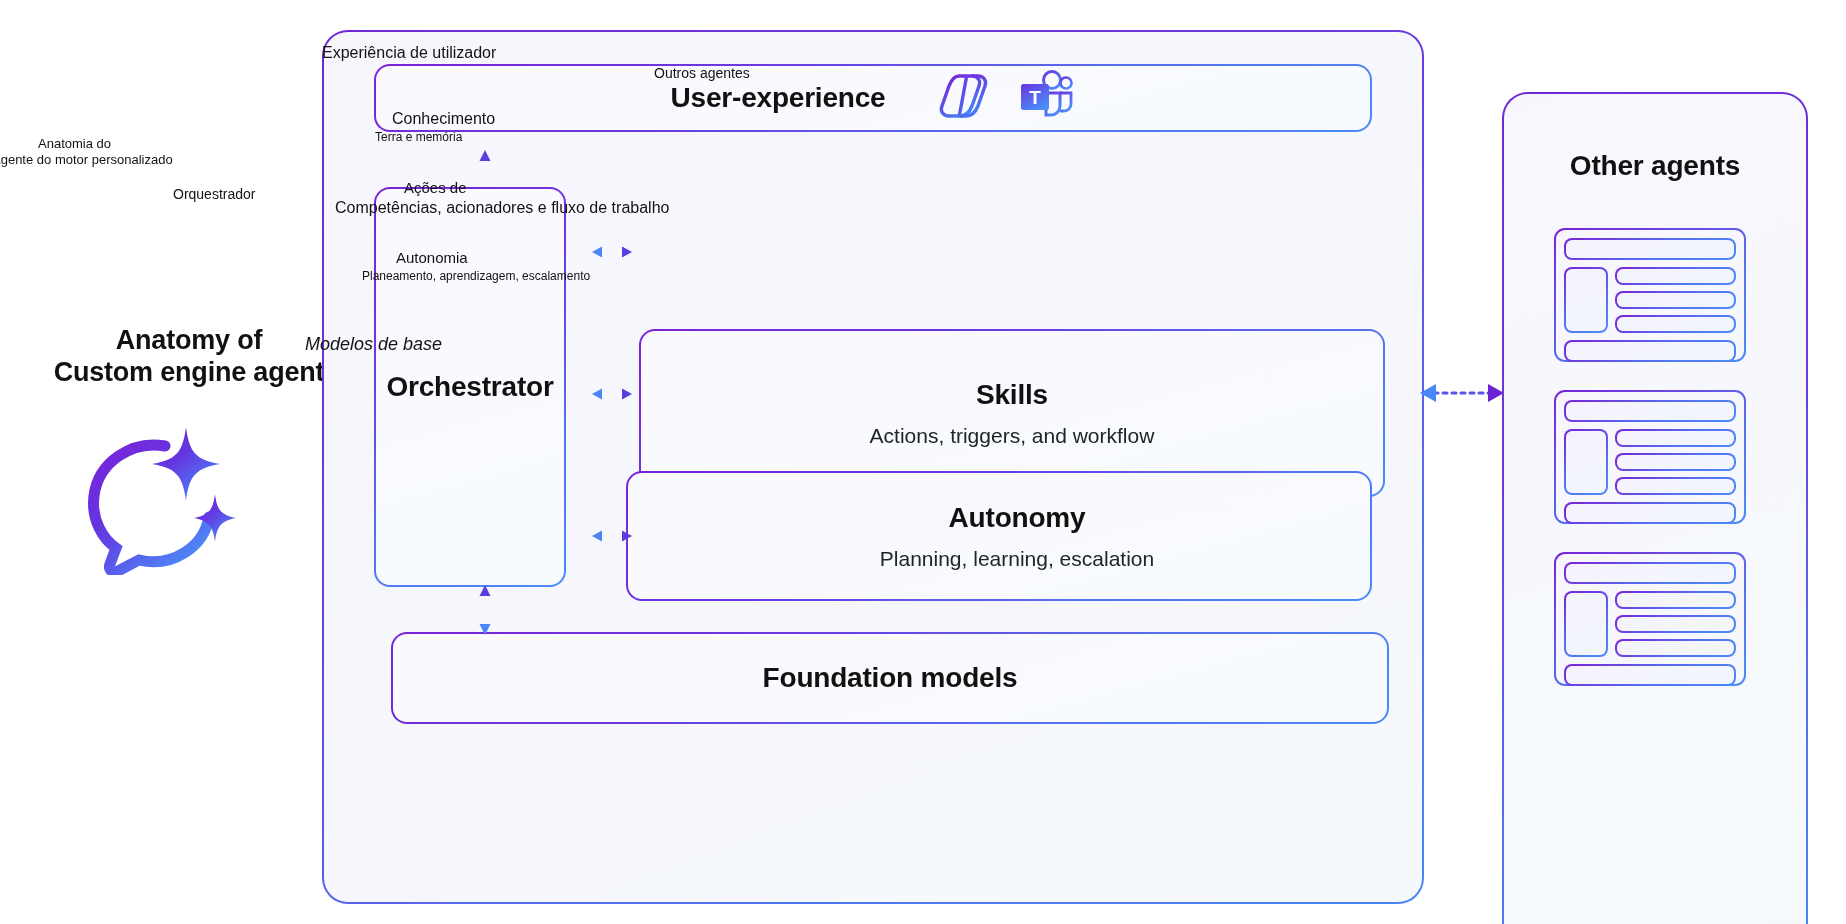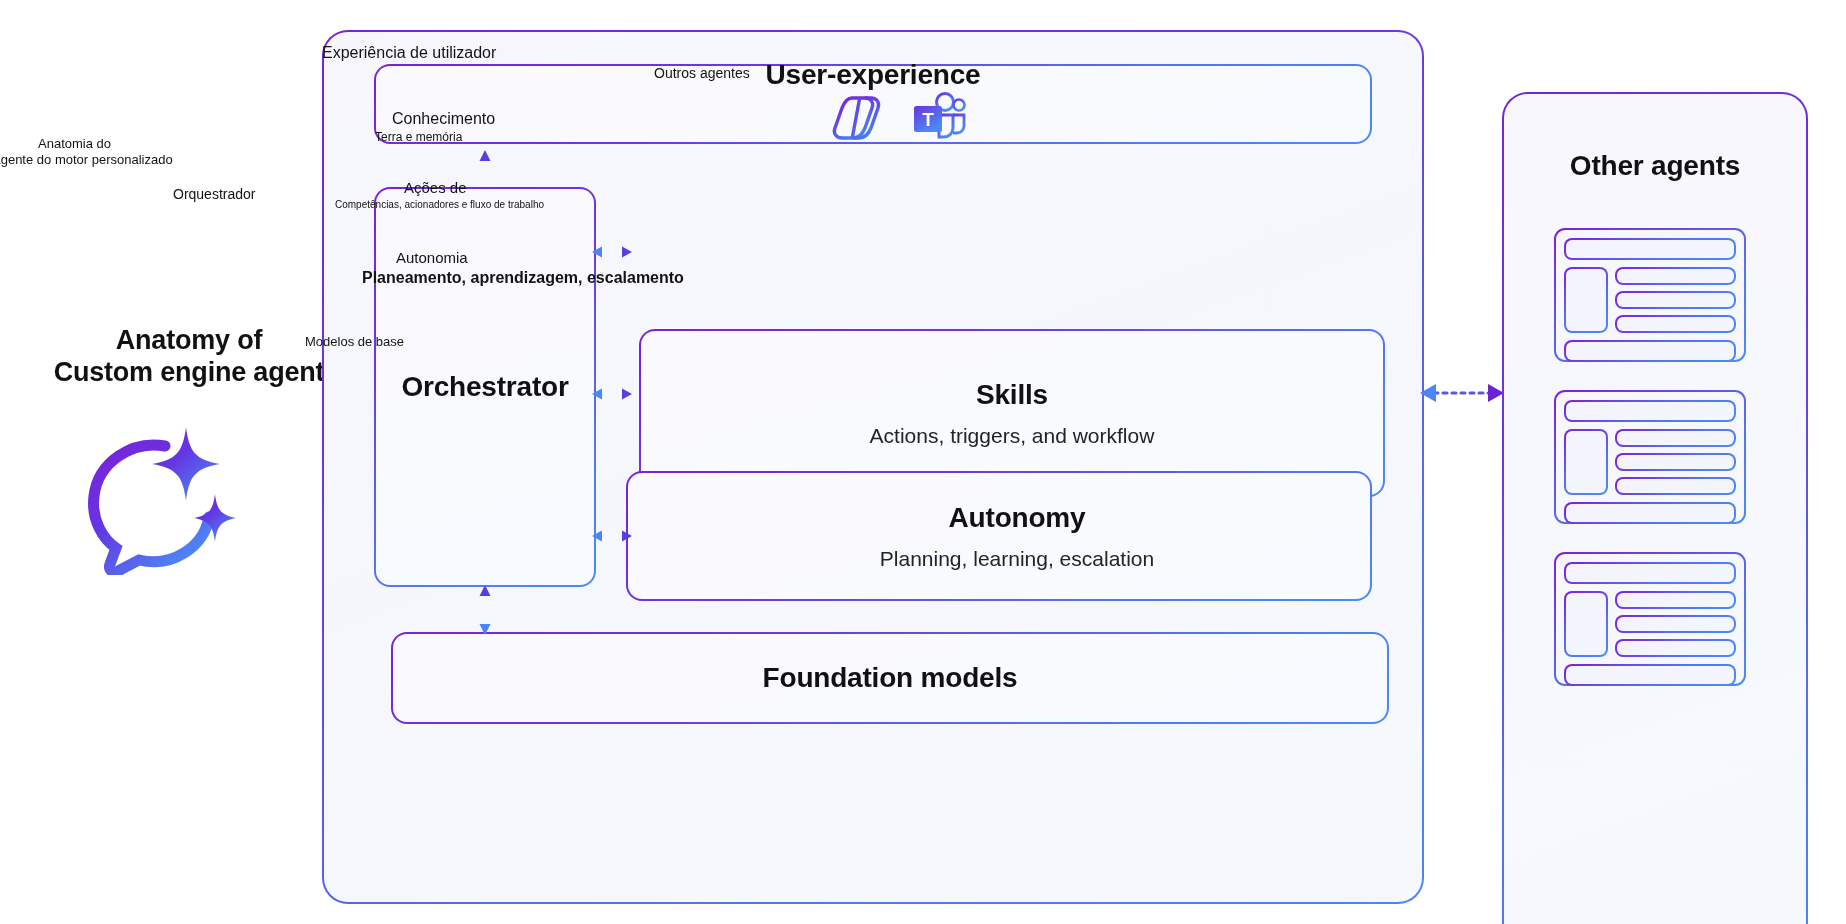--- a/index.html
+++ b/index.html
@@ -38,26 +38,26 @@
     background:
       linear-gradient(165deg,#faf9fe 0%,#f9fafe 50%,#f7fbfe 100%) padding-box,
       linear-gradient(150deg,#7a22d8 0%,#6a3ae0 35%,#5572ef 70%,#4c8bf8 100%) border-box;
     box-sizing:border-box;
     display:flex;flex-direction:column;align-items:center;justify-content:center;
   }
   .panel .p-title{font-size:28px;font-weight:700;color:#111;letter-spacing:-0.2px;line-height:1.2;}
   .panel .p-sub{font-size:21px;font-weight:400;color:#20242b;margin-top:11px;line-height:1.2;}
 
   
-  #panel-ux{left:50px;top:32px;width:998px;height:80px;flex-direction:column;}
+  #panel-ux{left:50px;top:32px;width:998px;height:68px;flex-direction:row;}
   #panel-ux .ux-title{font-size:28px;font-weight:700;color:#111;letter-spacing:-0.2px;}
   #ux-icons{display:flex;align-items:center;gap:26px;margin-left:54px;}
 
   
-  #panel-orchestrator{left:50px;top:155px;width:222px;height:400px;}
+  #panel-orchestrator{left:50px;top:155px;width:192px;height:400px;}
   #panel-orchestrator .p-title{font-size:28px;}
 
   
   #panel-knowledge{left:302px;top:155px;width:746px;height:130px;}
   #panel-skills{left:315px;top:297px;width:746px;height:168px;}
   #panel-autonomy{left:302px;top:439px;width:746px;height:130px;padding-left:36px;}
   #panel-foundation{left:50px;top:600px;width:1098px;height:92px;}
   #panel-foundation{left:50px;top:600px;width:998px;height:92px;margin-left:17px;}
 
   
@@ -107,24 +107,24 @@
     font-family:"Liberation Sans","DejaVu Sans",sans-serif;
   }
   #pt-anatomy-l1{left:38px;top:136px;font-size:13px;}
   #pt-anatomy-l2{left:-8px;top:152px;font-size:13px;}
   #pt-orchestrator{left:173px;top:186px;font-size:14px;}
   #pt-ux{left:322px;top:44px;font-size:16px;}
   #pt-other-agents{left:654px;top:65px;font-size:14px;}
   #pt-knowledge{left:392px;top:110px;font-size:16px;}
   #pt-knowledge-sub{left:375px;top:130px;font-size:12px;}
   #pt-skills{left:404px;top:179px;font-size:15px;}
-  #pt-skills-sub{left:335px;top:199px;font-size:10px;}
+  #pt-skills-sub{left:335px;top:199px;font-size:16px;}
   #pt-autonomy{left:396px;top:249px;font-size:15px;}
-  #pt-autonomy-sub{left:362px;top:269px;font-size:16px;font-weight:bold;}
-  #pt-foundation{left:305px;top:334px;font-size:13px;}
+  #pt-autonomy-sub{left:362px;top:269px;font-size:12px;}
+  #pt-foundation{left:305px;top:334px;font-size:18px;font-style:italic;}
 </style>
 </head>
 <body>
 
 <div class="stage">
 
   <div id="left-title">
     <span>Anatomy of</span>
     <span class="l2">Custom engine agent</span>
   </div>

